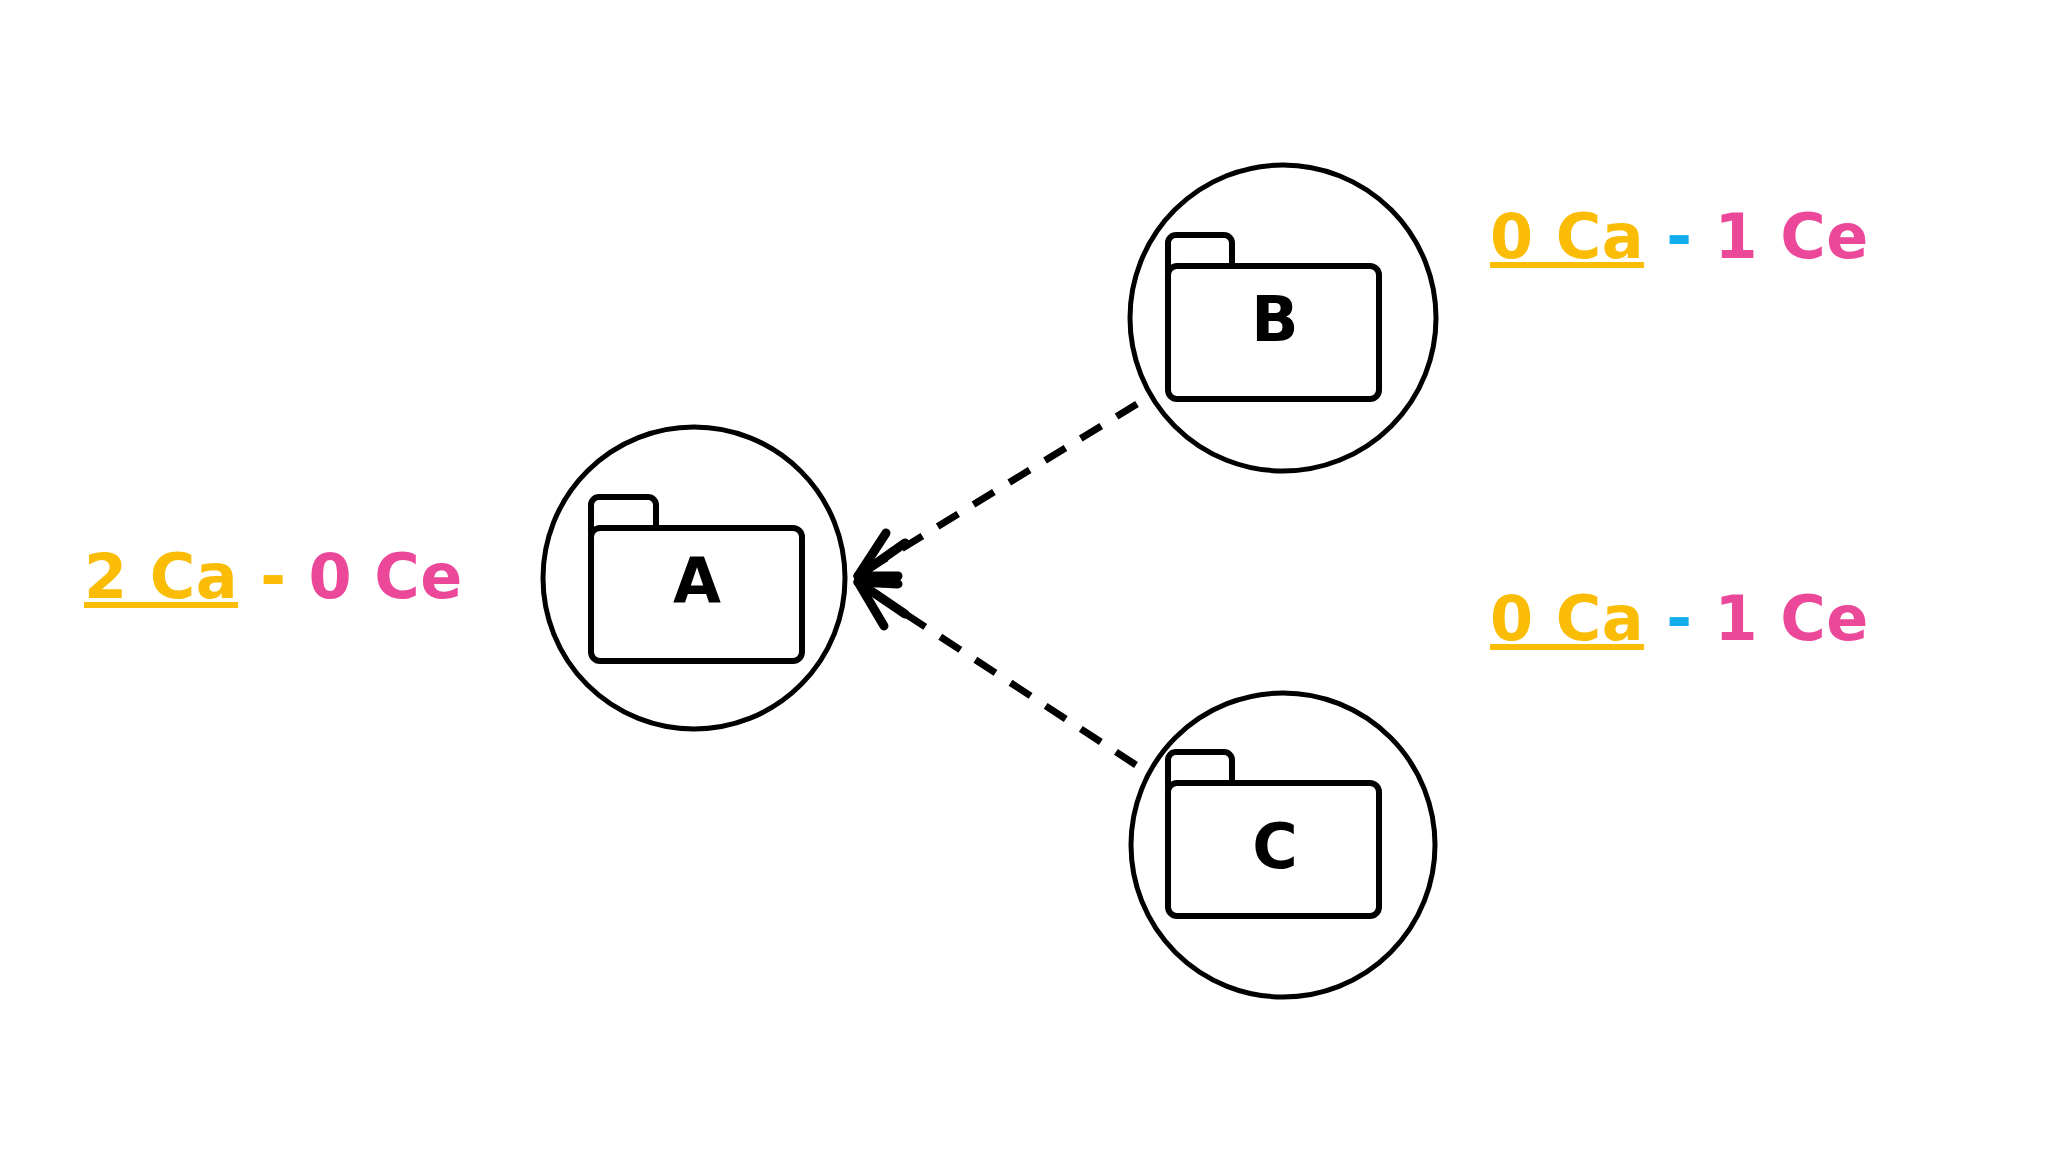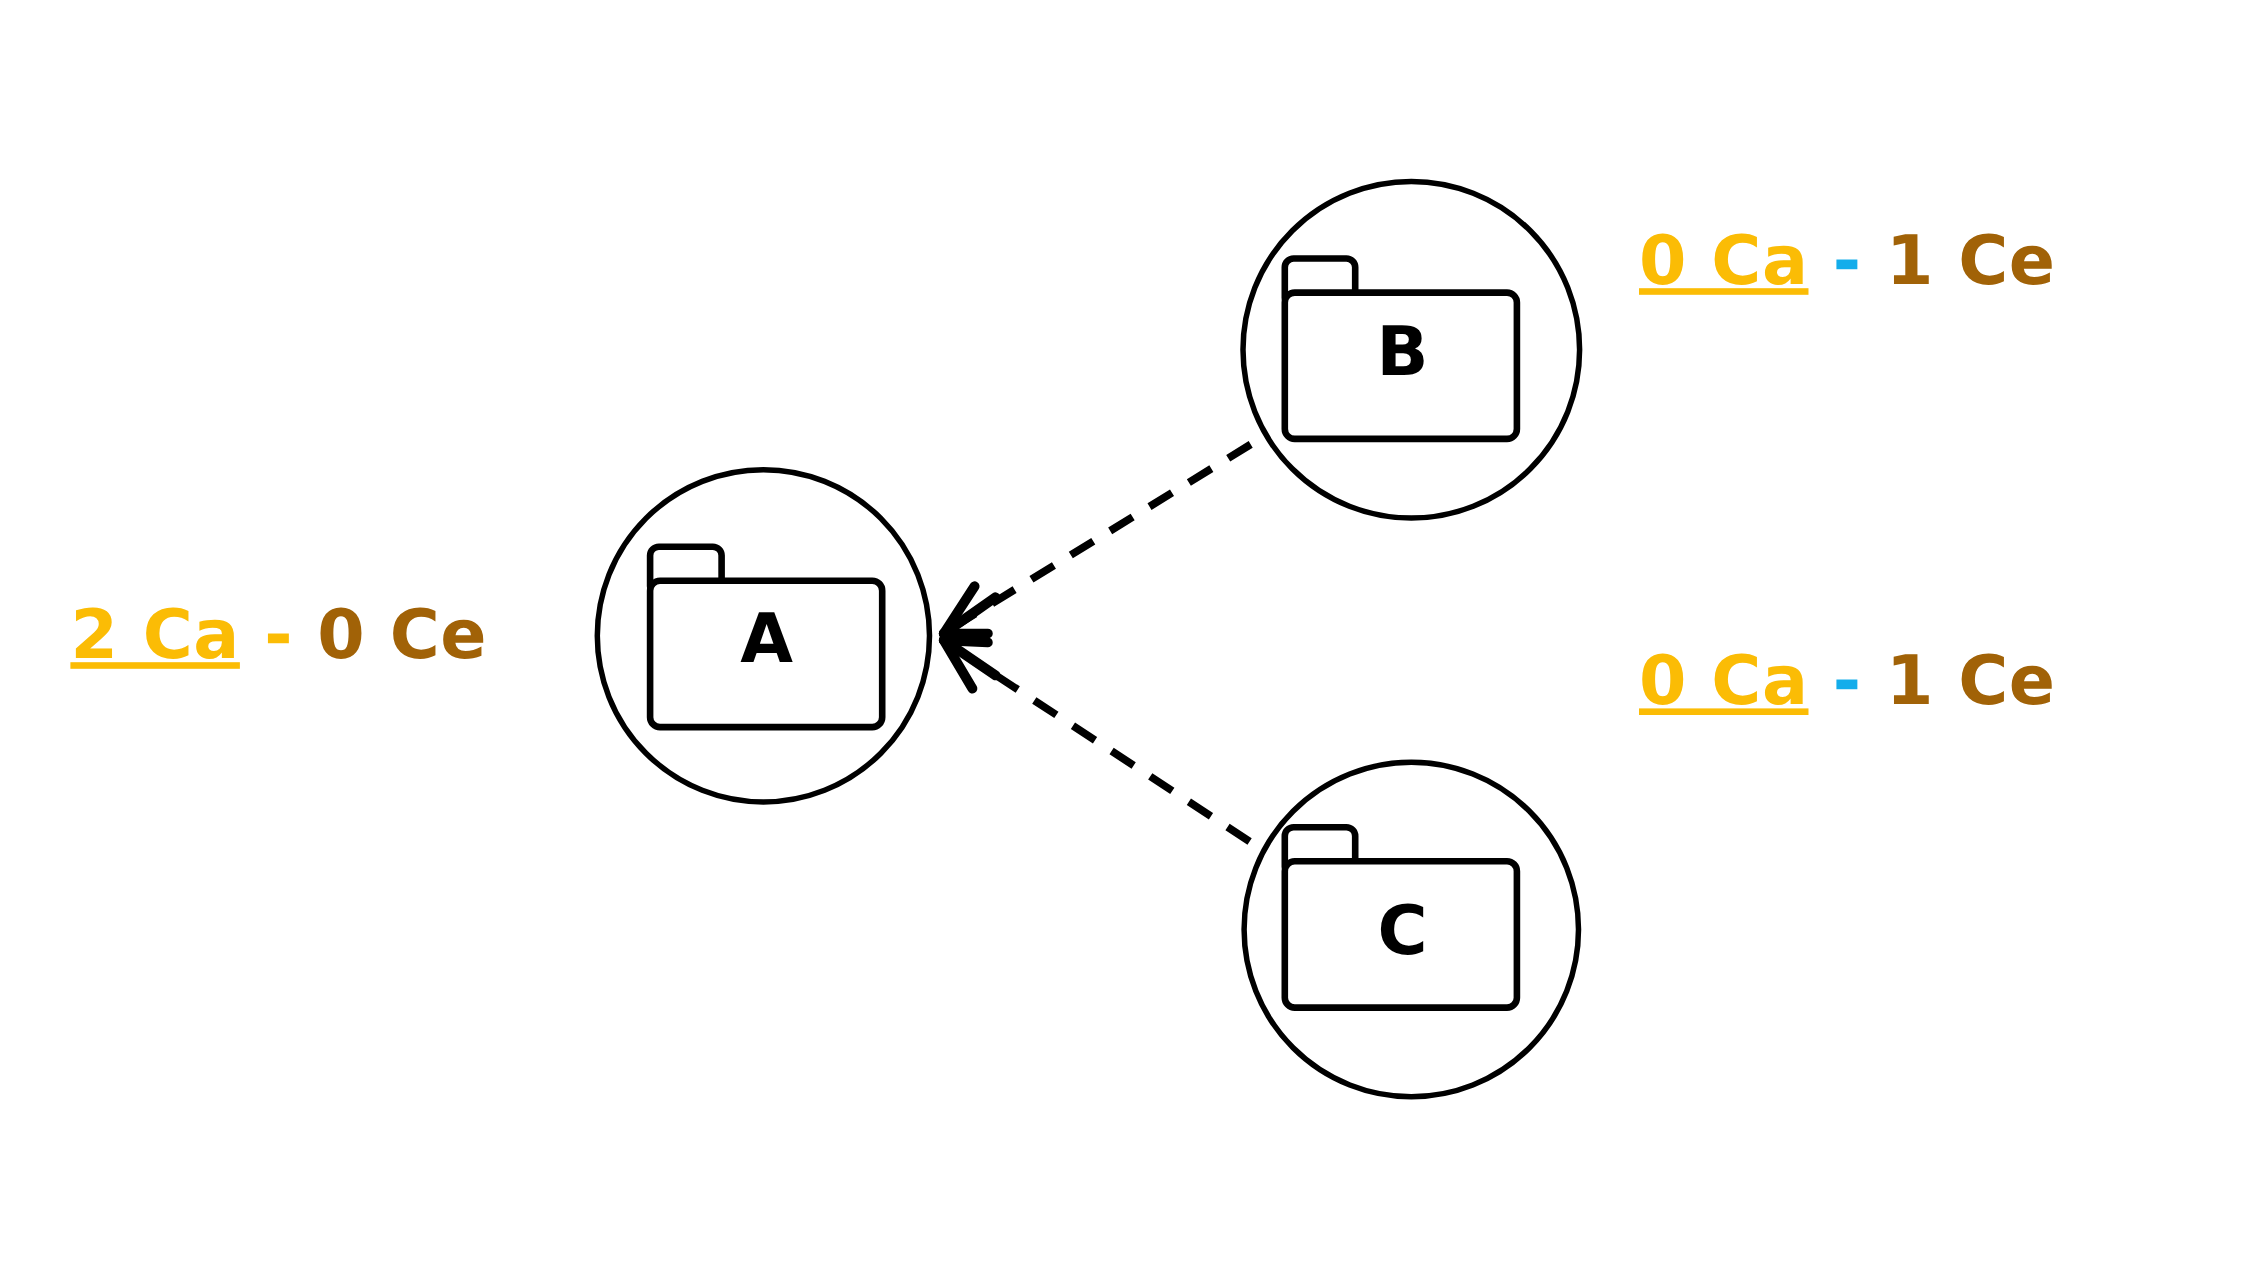--- a/index.html
+++ b/index.html
@@ -37,25 +37,25 @@
   .coupling-label {
     position: absolute;
     font-family: "DejaVu Sans", "Liberation Sans", sans-serif;
     font-weight: 700;
     font-size: 62px;
     letter-spacing: 0.5px;
     white-space: nowrap;
     line-height: 1;
   }
   .ca-part  { color: #FBBC05; text-decoration: underline; }
-  .ce-part  { color: #a16207; }
+  .ce-part  { color: #ec4899; }
   .sep-amber { color: #FBBC05; }
   .sep-blue  { color: #13ADEB; }
 
-  #label-a { left: 64px;   top: 546px; }
+  #label-a { left: 84px;   top: 546px; }
   #label-b { left: 1490px; top: 206px; }
   #label-c { left: 1490px; top: 588px; }
 </style>
 </head>
 <body>
 
 <div id="canvas">
 
   <svg id="graph" viewBox="0 0 2048 1152" xmlns="http://www.w3.org/2000/svg">
 

